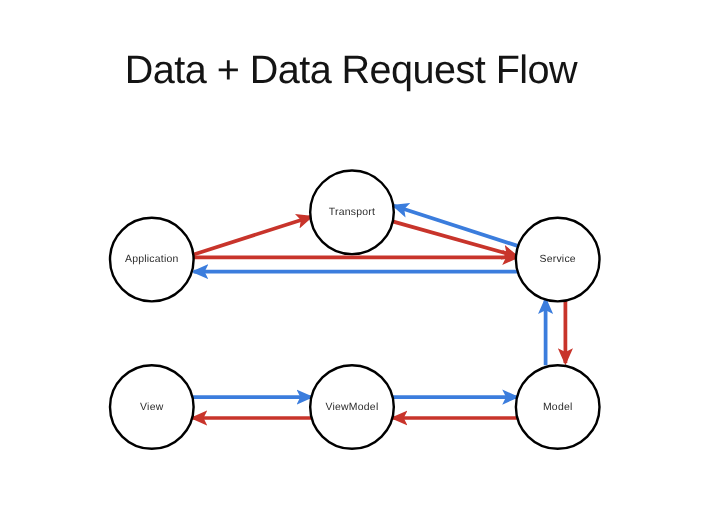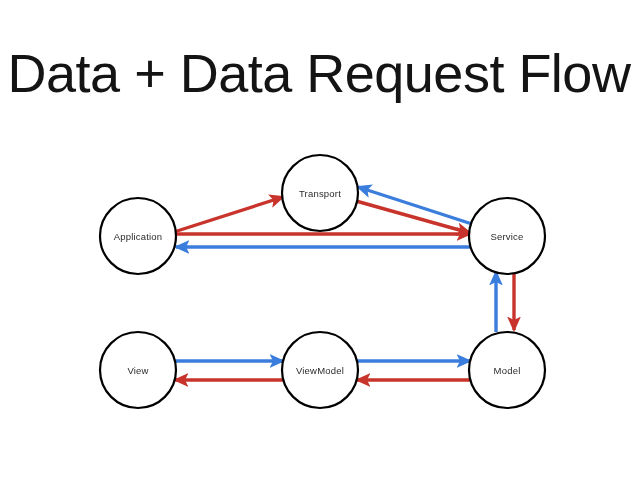--- a/index.html
+++ b/index.html
@@ -22,21 +22,21 @@
     height: 479px;
     background: #ffffff;
   }
   #slide-title {
     position: absolute;
     left: 0;
     top: 42px;
     width: 638px;
     text-align: center;
     font-family: "Liberation Sans", sans-serif;
-    font-size: 54px;
+    font-size: 36px;
     font-weight: 400;
     letter-spacing: -0.5px;
     color: #141414;
     white-space: nowrap;
   }
   #diagram {
     position: absolute;
     left: 0;
     top: 120px;
     width: 638px;

